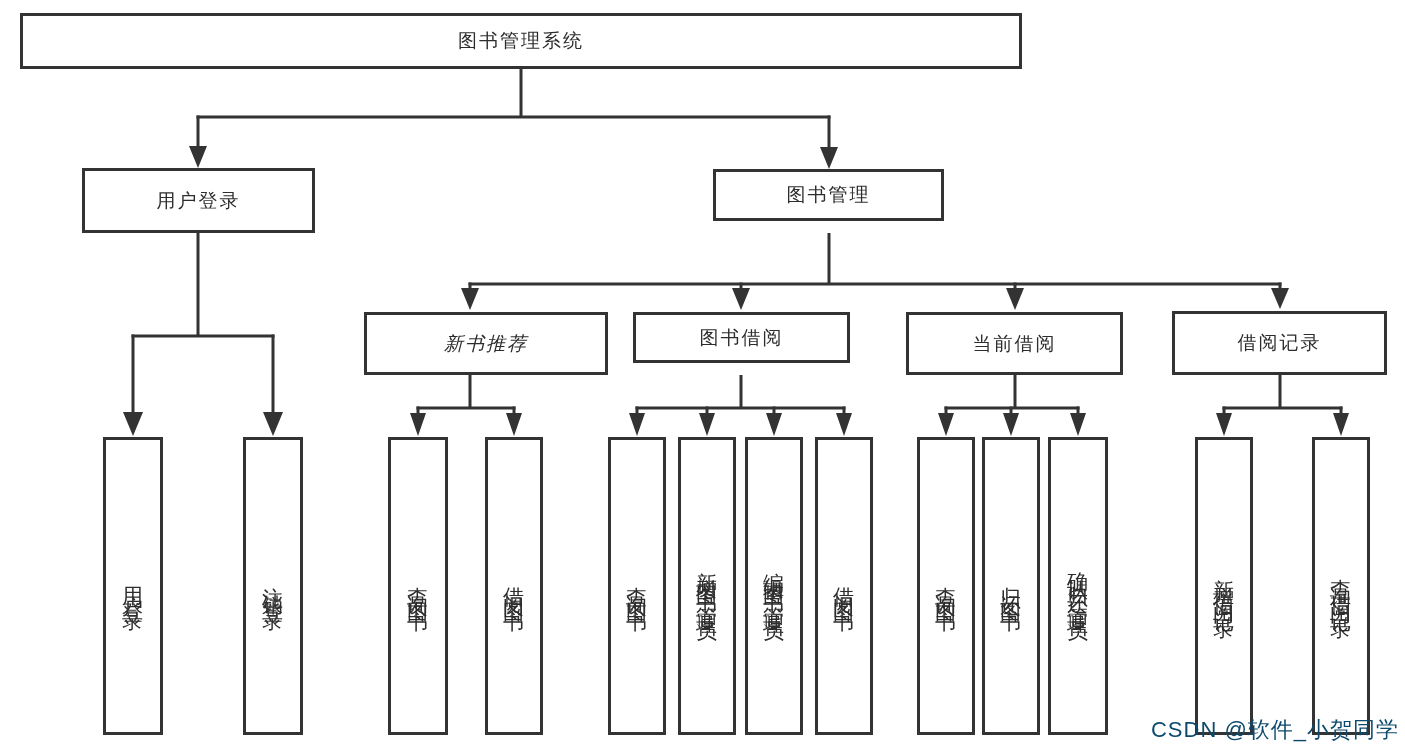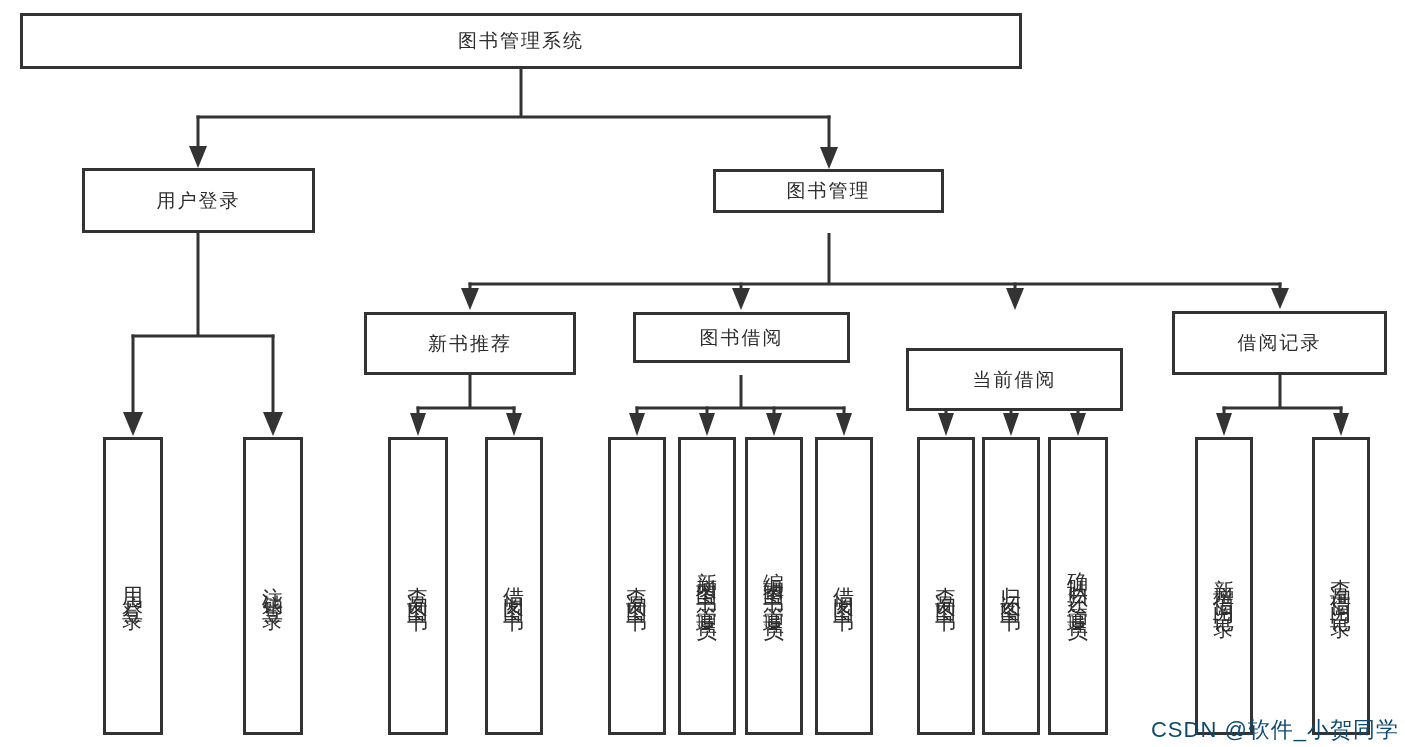--- a/index.html
+++ b/index.html
@@ -127,25 +127,25 @@
         <polygon points="1216,413 1232,413 1224,436" stroke="none"></polygon>
         <line x1="1341" y1="406.5" x2="1341" y2="416"></line>
         <polygon points="1333,413 1349,413 1341,436" stroke="none"></polygon>
       </g>
     </g>
   </svg>
 
   <div class="node" style="left:20px; top:13px; width:1002px; height:56px;">图书管理系统</div>
 
   <div class="node" style="left:82px; top:168px; width:233px; height:65px;">用户登录</div>
-  <div class="node" style="left:713px; top:169px; width:231px; height:44px;">图书管理</div>
+  <div class="node" style="left:713px; top:169px; width:231px; height:52px;">图书管理</div>
 
-  <div class="node" style="left:364px; top:312px; width:212px; height:63px;">新书推荐</div>
+  <div class="node" style="left:364px; top:312px; width:244px; height:63px;font-style:italic;">新书推荐</div>
   <div class="node" style="left:633px; top:312px; width:217px; height:51px;">图书借阅</div>
-  <div class="node" style="left:906px; top:312px; width:217px; height:63px;margin-top:36px;">当前借阅</div>
+  <div class="node" style="left:906px; top:312px; width:217px; height:63px;">当前借阅</div>
   <div class="node" style="left:1172px; top:311px; width:215px; height:64px;">借阅记录</div>
 
   <div class="node vnode" style="left:103px; top:437px; width:60px; height:298px;">用户登录</div>
   <div class="node vnode" style="left:243px; top:437px; width:60px; height:298px;">注销登录</div>
 
   <div class="node vnode" style="left:388px; top:437px; width:60px; height:298px;">查询图书</div>
   <div class="node vnode" style="left:485px; top:437px; width:58px; height:298px;">借阅图书</div>
 
   <div class="node vnode" style="left:608px; top:437px; width:58px; height:298px;">查询图书</div>
   <div class="node vnode long" style="left:678px; top:437px; width:58px; height:298px;">新增图书（管理员）</div>

